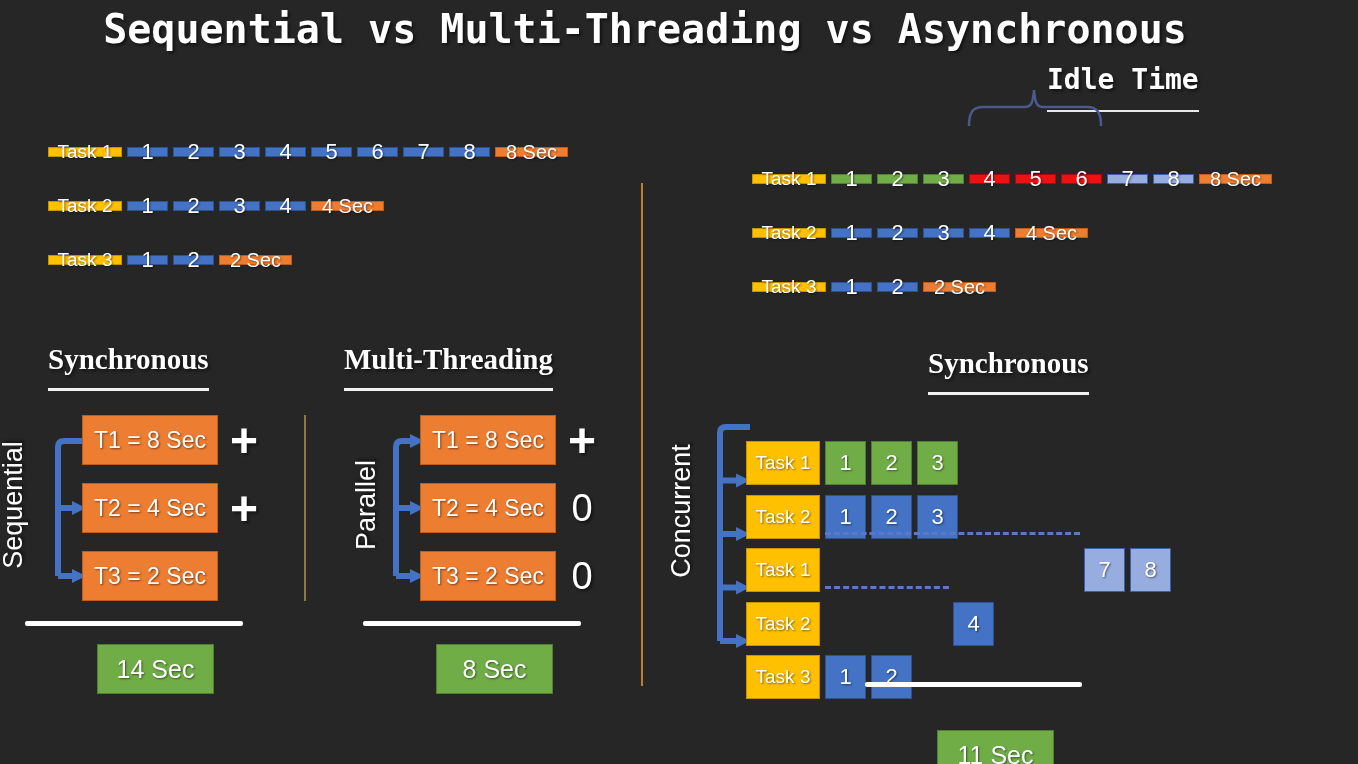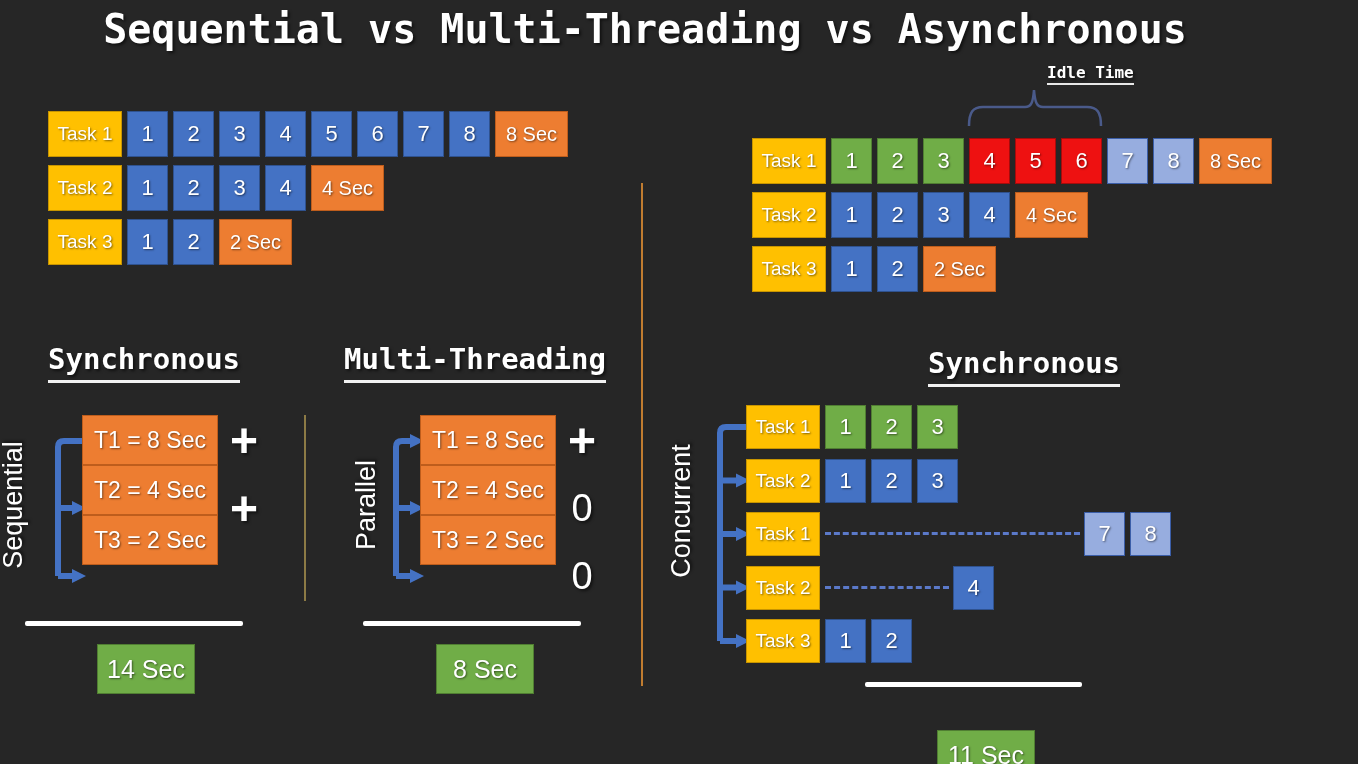--- a/index.html
+++ b/index.html
@@ -11,42 +11,43 @@
   .mono{font-family:"DejaVu Sans Mono",monospace;}
   .shadow{text-shadow:2px 2px 3px rgba(0,0,0,.55);}
 
   
   .title{
     top:6px;left:645px;transform:translateX(-50%);
     font-size:40px;font-weight:bold;white-space:nowrap;letter-spacing:0;
   }
   .heading{
     font-size:29px;font-weight:bold;white-space:nowrap;
-    border-bottom:3px solid #f2f2f2;padding-bottom:6px;line-height:1.05;
+    border-bottom:3px solid #f2f2f2;padding-bottom:14px;line-height:1.05;font-family:Liberation Serif, serif;
   }
   .h-sync{left:48px;top:344px;}
   .h-multi{left:344px;top:344px;}
   .h-async{left:928px;top:348px;}
   .idle-label{
-    left:1047px;top:63px;font-size:16px;font-weight:bold;
-    border-bottom:2px solid #e8e8e8;padding-bottom:1px;
+    left:1047px;top:63px;font-size:28px;font-weight:bold;
+    border-bottom:2px solid #e8e8e8;padding-bottom:14px;
   }
 
   
   .grid{display:flex;flex-direction:column;}
   .g-left{left:48px;top:111px;}
   .g-right{left:752px;top:138px;}
   .t-row{display:flex;gap:5px;margin-bottom:8px;align-items:stretch;height:46px;}
   .t-label{width:74px;font-size:19px;}
   .cell{width:41px;font-size:22px;}
   .t-sec{width:73px;font-size:20px;}
   .t-label,.cell,.t-sec,.a-label,.a-cell{
     display:flex;align-items:center;justify-content:center;
     border:1px solid transparent;box-sizing:border-box;
     text-shadow:1px 1px 2px rgba(0,0,0,.5);
+    margin-top:36px;
   }
   .c-blue{background:#4472C4;border-color:#2F528F;}
   .c-green{background:#70AD47;border-color:#507E32;}
   .c-red{background:#EE1111;border-color:#A50B0B;}
   .c-lblue{background:#97ADDF;border-color:#3B5EA8;}
   .c-yellow{background:#FFC000;border-color:#C79400;}
   .c-orange{background:#ED7D31;border-color:#BE5D1C;}
 
   
   .divider1{left:304px;top:415px;width:2px;height:186px;background:#8C7A45;}
@@ -57,21 +58,21 @@
     font-size:27px;white-space:nowrap;
     transform:translate(-50%,-50%) rotate(-90deg);
   }
   .v-seq{left:13px;top:505px;}
   .v-par{left:366px;top:505px;}
   .v-con{left:681px;top:511px;}
 
   
   .tasks{display:flex;flex-direction:column;}
   .tbox{
-    width:136px;height:50px;background:#ED7D31;
+    width:136px;height:50px;margin-bottom:18px;background:#ED7D31;
     border:1px solid #BE5D1C;box-sizing:border-box;
     display:flex;align-items:center;justify-content:center;
     font-size:23px;text-shadow:1px 1px 2px rgba(0,0,0,.5);
   }
   .tasks-sync{left:82px;top:415px;}
   .tasks-multi{left:420px;top:415px;}
   .ops{display:flex;flex-direction:column;}
   .ops-sync{left:222px;top:415px;}
   .ops-multi{left:560px;top:415px;}
   .op{
@@ -80,21 +81,21 @@
   }
   .op-plus{font-size:48px;}
   .op-zero{font-size:38px;font-weight:normal;}
 
   
   .sumline{height:5px;background:#fff;border-radius:2px;}
   .l-sync{left:25px;top:621px;width:218px;}
   .l-multi{left:363px;top:621px;width:218px;}
   .l-async{left:865px;top:682px;width:217px;}
   .total{
-    width:98px;height:50px;background:#70AD47;border:1px solid #507E32;
+    width:117px;height:50px;background:#70AD47;border:1px solid #507E32;
     box-sizing:border-box;display:flex;align-items:center;justify-content:center;
     font-size:25px;text-shadow:1px 1px 2px rgba(0,0,0,.5);
   }
   .tot-sync{left:97px;top:644px;}
   .tot-multi{left:436px;top:644px;}
   .tot-async{left:937px;top:730px;}
 
   
   .a-rows{left:746px;top:405px;width:560px;height:260px;}
   .a-row{position:absolute;left:0;height:44px;width:560px;}

